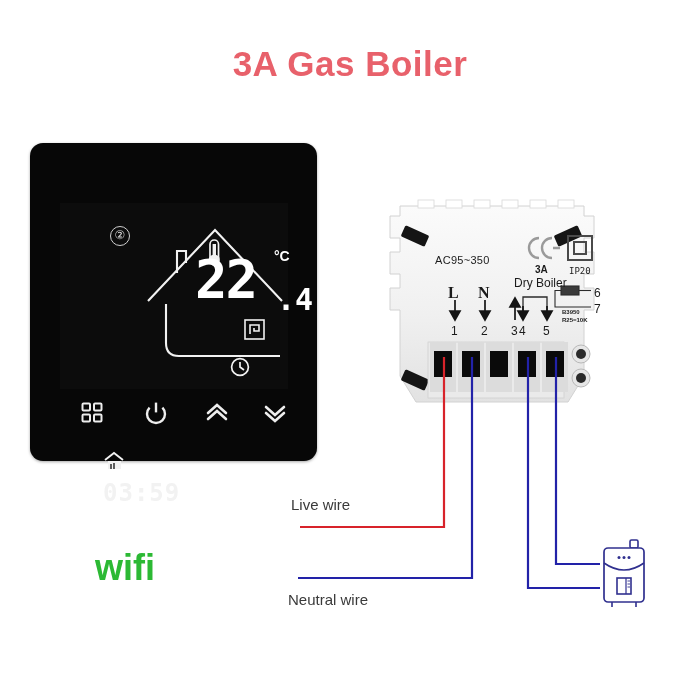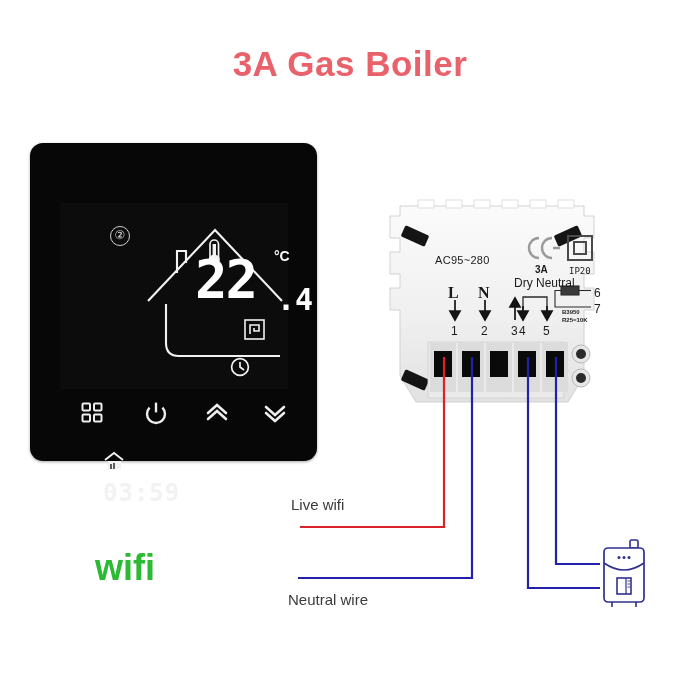--- a/index.html
+++ b/index.html
@@ -363,23 +363,23 @@
           <circle cx="209" cy="158" r="9"></circle>
           <circle cx="209" cy="182" r="9"></circle>
         </g>
         <g fill="#2a2a2a">
           <circle cx="209" cy="158" r="5"></circle>
           <circle cx="209" cy="182" r="5"></circle>
         </g>
       </g>
     </svg>
 
-    <div class="mod-text" id="txt-ac">AC95~280</div>
+    <div class="mod-text" id="txt-ac">AC95~350</div>
     <div class="mod-text" id="txt-3a">3A</div>
-    <div class="mod-text" id="txt-dry">Dry Neutral</div>
+    <div class="mod-text" id="txt-dry">Dry Boiler</div>
     <div class="mod-text" id="txt-ip20">IP20</div>
     <div class="mod-text" id="txt-L">L</div>
     <div class="mod-text" id="txt-N">N</div>
     <div class="mod-text" id="txt-6">6</div>
     <div class="mod-text" id="txt-7">7</div>
     <div class="mod-text" id="txt-b3950">
       <span>B3950</span><br>
       <span>R25=10K</span>
     </div>
 
@@ -432,16 +432,16 @@
       <path d="M4 23 Q24 37 44 23" fill="none" stroke="#30308f" stroke-width="1.6"></path>
 
       <rect x="17" y="38" width="14" height="16" fill="none" stroke="#30308f" stroke-width="1.6"></rect>
       <path d="M26 38 L26 54" fill="none" stroke="#30308f" stroke-width="1.2"></path>
       <path d="M27.5 41 L30 41 M27.5 44 L30 44 M27.5 47 L30 47" stroke="#30308f" stroke-width="0.9"></path>
 
       <path d="M12 62 L12 67 M36 62 L36 67" fill="none" stroke="#30308f" stroke-width="1.6"></path>
     </g>
   </svg>
 
-  <div class="wire-label" id="live-wire-label">Live wifi</div>
+  <div class="wire-label" id="live-wire-label">Live wire</div>
   <div class="wire-label" id="neutral-wire-label">Neutral wire</div>
 
 </div>
 
 </body></html>

